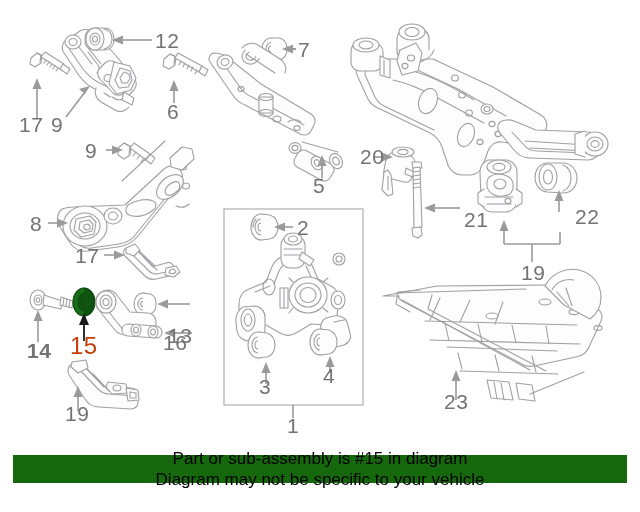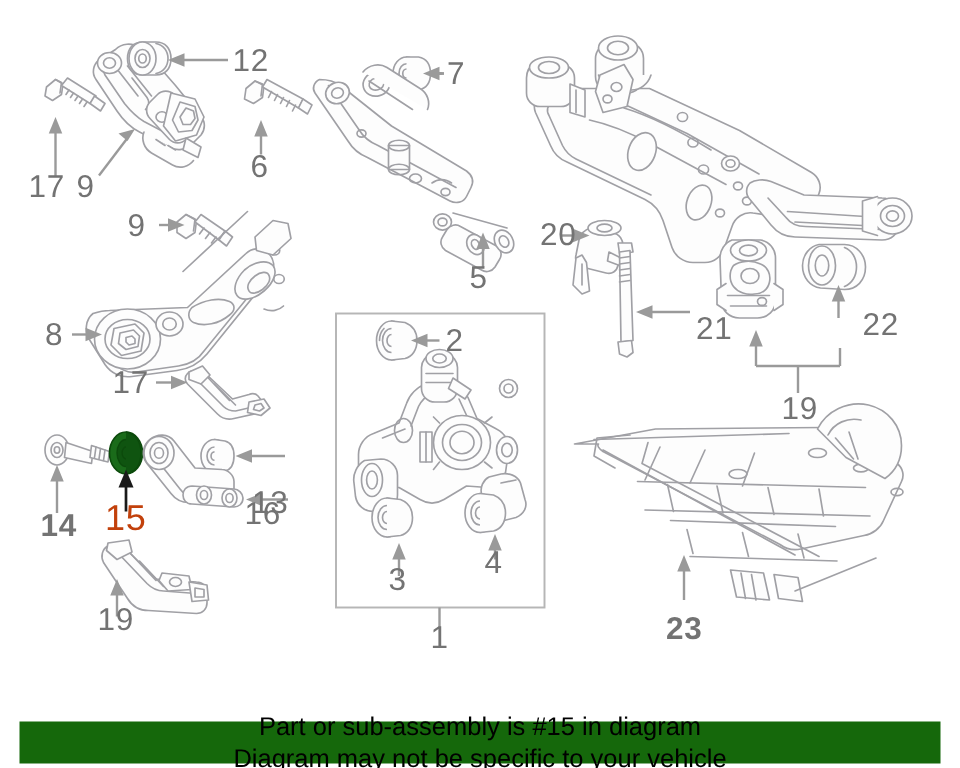--- a/index.html
+++ b/index.html
@@ -53,21 +53,20 @@
     background: #15680b;
     color: #000000;
     display: flex;
     flex-direction: column;
     align-items: center;
     justify-content: center;
     font-family: "Liberation Sans", sans-serif;
     font-size: 17px;
     line-height: 21px;
     text-align: center;
-    margin-top: 26px;
   }
   #notice-banner .banner-line {
     white-space: nowrap;
   }
 </style>
 </head>
 <body>
 
 <div id="diagram-root">
 
@@ -540,20 +539,20 @@
   <div class="callout-label" style="left:168px; top:325px;">13</div>
   <div class="callout-label" style="left:65px;  top:403px;">19</div>
   <div class="callout-label" style="left:297px; top:217px;">2</div>
   <div class="callout-label" style="left:259px; top:376px;">3</div>
   <div class="callout-label" style="left:323px; top:365px;">4</div>
   <div class="callout-label" style="left:287px; top:415px;">1</div>
   <div class="callout-label" style="left:360px; top:146px;">20</div>
   <div class="callout-label" style="left:464px; top:209px;">21</div>
   <div class="callout-label" style="left:531px; top:206px;margin-left:44px;">22</div>
   <div class="callout-label" style="left:521px; top:262px;">19</div>
-  <div class="callout-label" style="left:444px; top:409px;font-weight:bold;">23</div>
+  <div class="callout-label" style="left:444px; top:391px;">23</div>
 
   <div id="notice-banner">
     <div class="banner-line">Part or sub-assembly is #15 in diagram</div>
     <div class="banner-line">Diagram may not be specific to your vehicle</div>
   </div>
 
 </div>
 
 </body></html>

